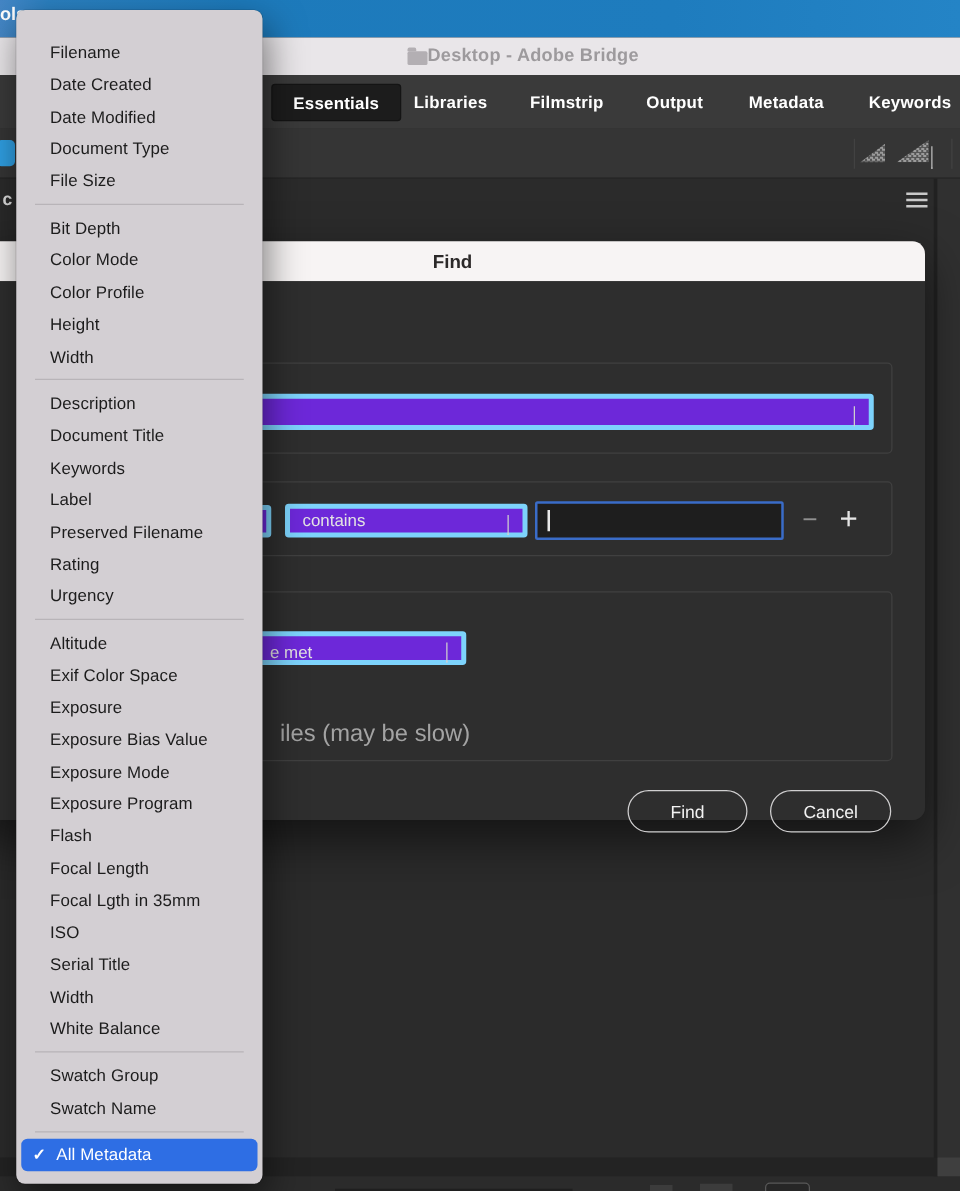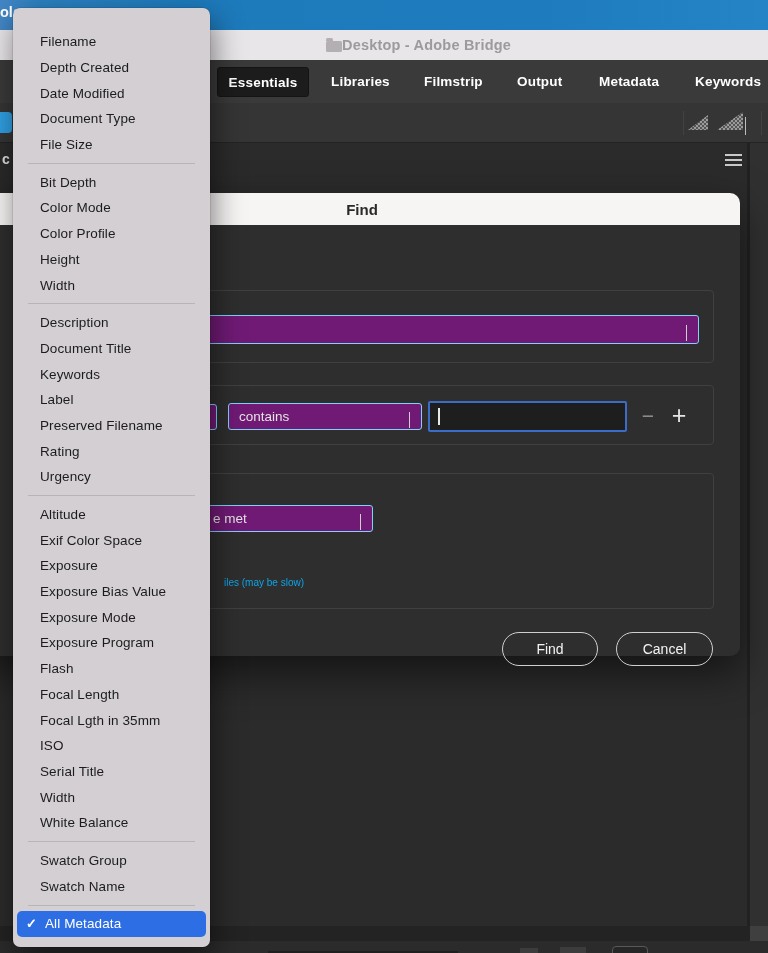--- a/index.html
+++ b/index.html
@@ -15,21 +15,21 @@
   .menubar-frag { position:absolute; left:0; top:4px; color:#fff; font-size:14.5px; font-weight:600; }
   
   .titlebar { position:absolute; left:0; top:30px; width:768px; height:30px; background:#e9e6e9; }
   .title-group { position:absolute; left:326px; top:7px; display:flex; align-items:center; gap:0; }
   .folder-icon { width:16px; height:11px; background:#b3afb3; border-radius:1.5px; position:relative; margin-top:2px; }
   .folder-icon::before { content:""; position:absolute; top:-3px; left:0; width:7px; height:3px; background:#b3afb3; border-radius:1.5px 1.5px 0 0; }
   .title-text { color:#9d9a9d; font-weight:700; font-size:14.5px; letter-spacing:.2px; }
   
   .tabbar { position:absolute; left:0; top:60px; width:768px; height:43px; background:#3a3a3a; }
   .tab { position:absolute; top:14px; font-size:13.5px; font-weight:700; color:#ffffff; letter-spacing:.2px; }
-  .tab-active-box { position:absolute; left:217px; top:7px; width:92px; height:30px; background:#1c1c1c;
+  .tab-active-box { position:absolute; left:217px; top:7px; width:104px; height:30px; background:#1c1c1c;
     border:1px solid #141414; border-radius:3px; display:flex; align-items:center; justify-content:center; }
   .tab-active-box .tab { position:static; color:#fff; }
   
   .toolbar { position:absolute; left:0; top:103px; width:768px; height:40px; background:#353535; border-bottom:1px solid #232323; }
   .tb-sep { position:absolute; top:8px; width:1px; height:24px; background:#424242; }
   .tri { position:absolute; clip-path:polygon(100% 0, 0 100%, 100% 100%);
     background:repeating-conic-gradient(#9b9b9b 0% 25%, #565656 25% 50%) 0 0 / 4px 4px; }
   .tri-small { left:688px; top:12px; width:20px; height:15px; }
   .tri-large { left:717px; top:9px; width:26px; height:18px; }
   .chev { width:7px; height:7px; border-right:1.6px solid #bdbdbd; border-bottom:1.6px solid #bdbdbd; transform:rotate(45deg); }
@@ -52,37 +52,37 @@
   .find-dialog { position:absolute; left:-16px; top:193px; width:756px; height:463px;
     border-radius:10px; box-shadow:0 16px 40px rgba(0,0,0,.55); z-index:10; }
   .dlg-header { position:absolute; left:0; top:0; right:0; height:32px; background:#f7f4f4;
     border-radius:10px 10px 0 0; display:flex; align-items:center; justify-content:center; }
   .dlg-title { font-size:15px; font-weight:700; color:#2c2929; }
   .dlg-body { position:absolute; left:0; top:32px; right:0; bottom:0; background:#2e2e2e; border-radius:0 0 10px 10px; }
   .group-box { position:absolute; left:40px; width:690px; border:1px solid #404040; border-radius:4px; }
   .gb-source { top:65px; height:73px; }
   .gb-criteria { top:160px; height:60px; }
   .gb-results { top:248px; height:136px; }
-  .dk-select { position:absolute; background:#701a75; border:1px solid #7dd3fc; border-radius:3px;
+  .dk-select { position:absolute; background:#6d28d9; border:4px solid #7dd3fc; border-radius:3px;
     color:#e3e3e3; font-size:13.5px; display:flex; align-items:center; }
   .sel-chev { position:absolute; right:11px; top:50%; margin-top:-5px; }
   .sel-chev .chev { border-color:#cfcfcf; }
   .source-select { left:56px; top:90px; width:659px; height:29px; }
   .field-select { left:56px; top:179px; width:177px; height:26px; }
   .op-select { left:244px; top:178px; width:194px; height:27px; padding-left:10px; }
   .match-select { left:56px; top:280px; width:333px; height:27px; }
   .match-frag { position:absolute; left:172px; top:5px; color:#e3e3e3; }
   .criteria-input { position:absolute; left:444px; top:176px; width:199px; height:31px;
     background:#1e1e1e; border:2px solid #3a6cc8; border-radius:2px; }
   .caret { position:absolute; left:8px; top:5px; width:1.5px; height:17px; background:#e8e8e8; }
   .minus-btn { position:absolute; left:652px; top:178px; width:24px; height:26px; color:#909090;
     font-size:21px; display:flex; align-items:center; justify-content:center; }
   .plus-btn { position:absolute; left:682px; top:176px; width:26px; height:28px; color:#e5e5e5;
     font-size:25px; display:flex; align-items:center; justify-content:center; }
-  .chk-label-frag { position:absolute; left:240px; top:352px; color:#0ea5e9; font-size:10px; }
+  .chk-label-frag { position:absolute; left:240px; top:352px; color:#a3a3a3; font-size:19px; }
   .pill-btn { position:absolute; top:407px; height:34px; border:1.5px solid #d0cfd0; border-radius:17px;
     background:transparent; color:#f3f3f3; font-size:14px; font-family:"Liberation Sans",sans-serif;
     display:flex; align-items:center; justify-content:center; }
   .btn-find { left:518px; width:96px; }
   .btn-cancel { left:632px; width:97px; }
   
   .field-menu { position:absolute; left:13px; top:8px; width:197px; height:939px; z-index:50;
     background:#d3cfd3; border-radius:7px; box-shadow:3px 12px 30px rgba(0,0,0,.5), 0 0 0 0.5px rgba(0,0,0,.18);
     padding-top:21px; }
   .mi { height:25.7px; display:flex; align-items:center; padding-left:27px;
@@ -173,21 +173,21 @@
       </div>
       <span class="chk-label-frag">iles (may be slow)</span>
 
       <button class="pill-btn btn-find">Find</button>
       <button class="pill-btn btn-cancel">Cancel</button>
     </div>
   </div>
 
   <div class="field-menu">
     <div class="mi">Filename</div>
-    <div class="mi">Depth Created</div>
+    <div class="mi">Date Created</div>
     <div class="mi">Date Modified</div>
     <div class="mi">Document Type</div>
     <div class="mi">File Size</div>
     <div class="msep"></div>
     <div class="mi">Bit Depth</div>
     <div class="mi">Color Mode</div>
     <div class="mi">Color Profile</div>
     <div class="mi">Height</div>
     <div class="mi">Width</div>
     <div class="msep"></div>

